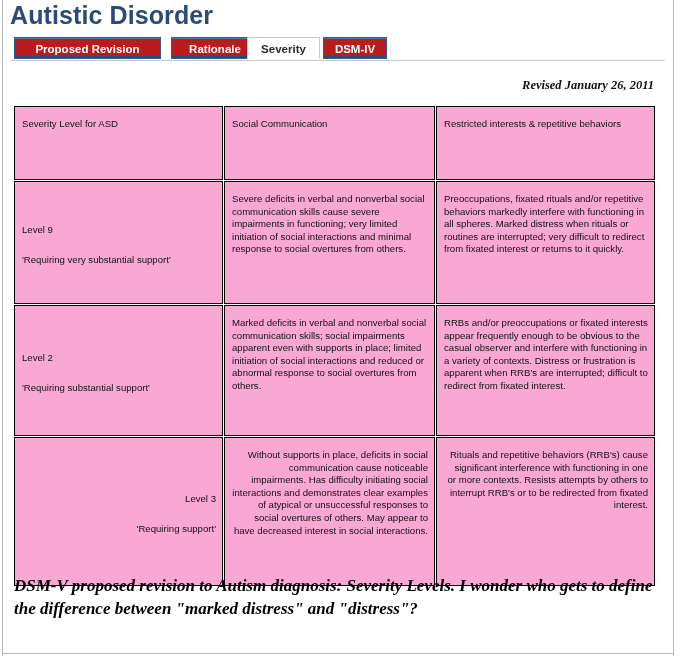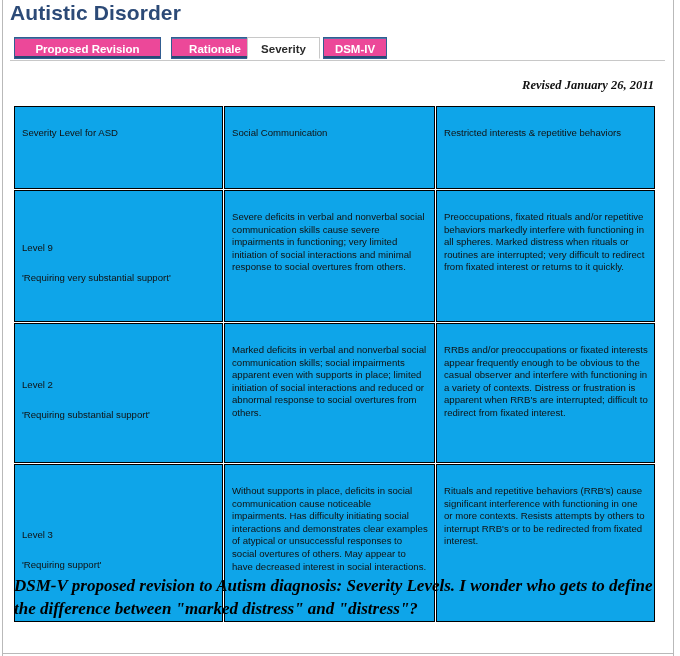--- a/index.html
+++ b/index.html
@@ -44,21 +44,21 @@
     bottom: 2px;
     height: 1px;
     background: #b9b9b9;
   }
 
   
   #header-title {
     position: absolute;
     left: 10px;
     top: 1px;
-    font-size: 21px;
+    font-size: 25px;
     font-weight: bold;
     color: #2c4a77;
     letter-spacing: 0.1px;
     white-space: nowrap;
   }
 
   
   #tabstrip {
     position: absolute;
     left: 10px;
@@ -81,21 +81,21 @@
     line-height: 22px;
     font-size: 11.5px;
     font-weight: bold;
     text-align: center;
     box-sizing: border-box;
     white-space: nowrap;
     cursor: pointer;
     user-select: none;
   }
   .tab.inactive {
-    background: #ec4899;
+    background: #b91c1c;
     color: #ffffff;
     border: 1px solid #315d91;
     box-shadow: inset 0 1px 0 #4e78a8, inset 0 -2px 0 #274b76;
   }
   .tab.active {
     background: #ffffff;
     color: #2b2b2b;
     border: 1px solid #c8c8c8;
     border-bottom: 1px solid #ffffff;
     z-index: 3;
@@ -124,36 +124,36 @@
     left: 13px;
     top: 105px;
     width: 596px;
     border-collapse: separate;
     border-spacing: 1px;
     background: #ffffff;
     table-layout: fixed;
   }
   #severity-table td {
     border: 1px solid #000000;
-    padding: 20px 6px 6px 7px;
+    padding: 11px 6px 6px 7px;
     vertical-align: top;
     font-size: 9.6px;
     line-height: 12.6px;
     color: #111111;
-    background: #0ea5e9;
+    background: #f9a8d4;
   }
   .col-level   { width: 194px; }
   .col-social  { width: 196px; }
   .col-rrb     { width: 204px; }
 
   td.cell-head { height: 55px; }
   td.cell-body { }
   tr.row-l3 td { height: 104px; }
   tr.row-l2 td { height: 112px; }
-  tr.row-l1 td { height: 130px; }
+  tr.row-l1 td { height: 130px; text-align: right; }
 
   .level-cell {
     vertical-align: middle !important;
     padding-left: 9px;
   }
   .level-name {
     margin: 0 0 17px 0;
   }
   .level-desc {
     margin: 0;

